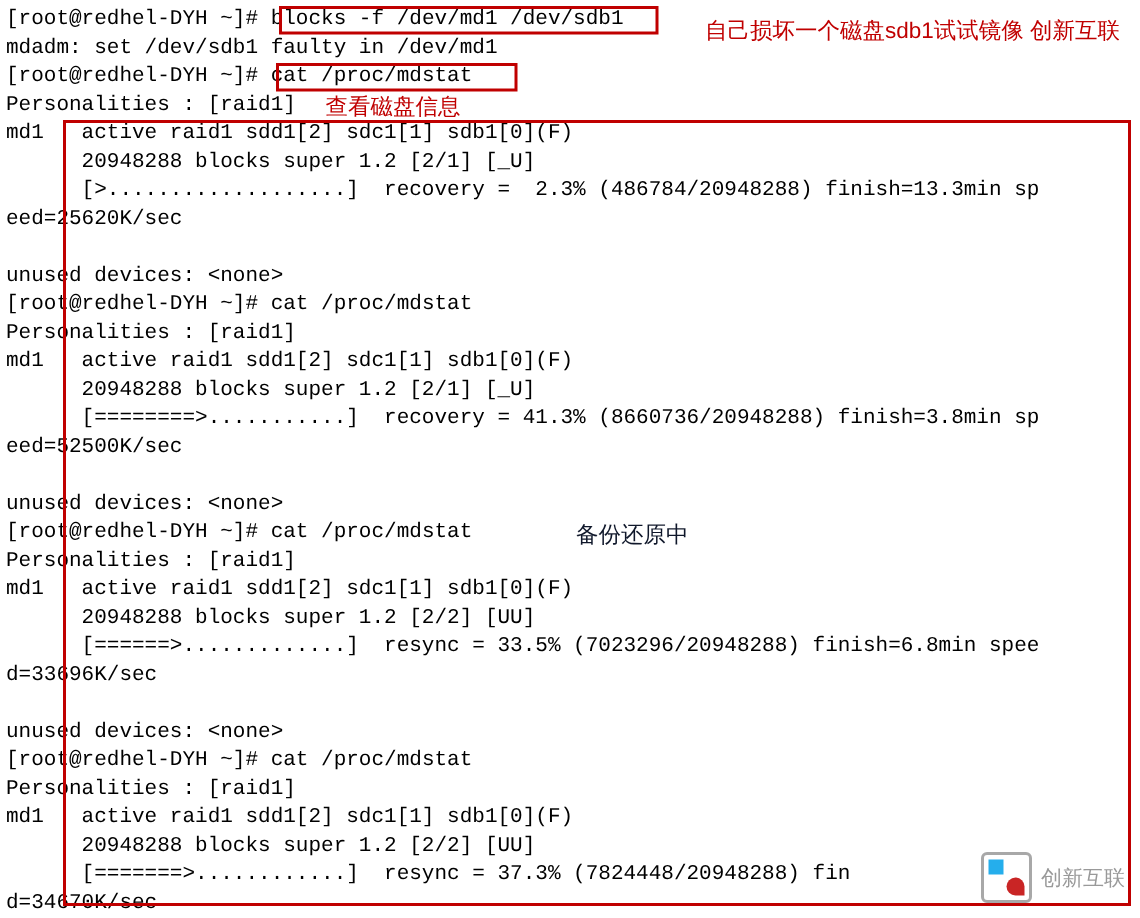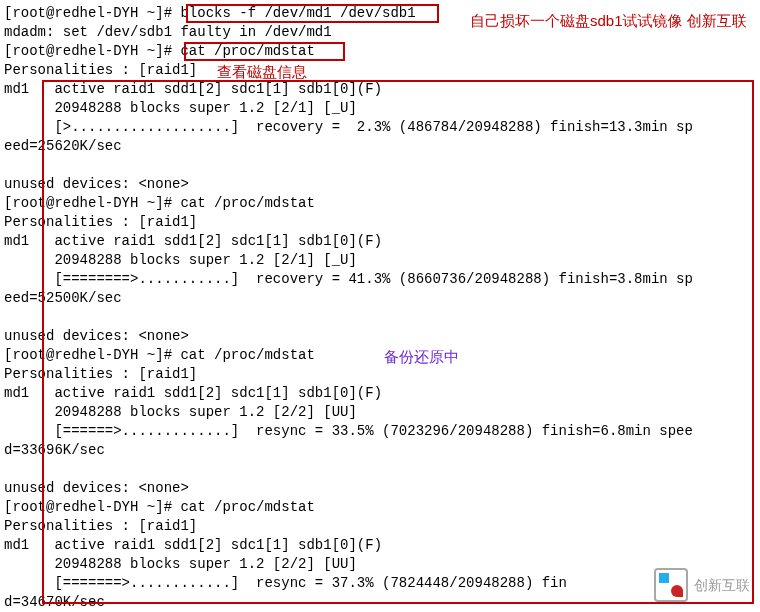--- a/index.html
+++ b/index.html
@@ -52,21 +52,21 @@
       top: 62px;
       left: 217px;
       color: #c00000;
       font-family: "Microsoft YaHei", sans-serif;
       font-size: 15px;
     }
     .annotation-3 {
       position: absolute;
       top: 347px;
       left: 384px;
-      color: #6d28d9;
+      color: #0f172a;
       font-family: "Microsoft YaHei", sans-serif;
       font-size: 15px;
     }
     .big-box {
       position: absolute;
       top: 80px;
       left: 42px;
       width: 712px;
       height: 524px;
       border: 2px solid #c00000;

